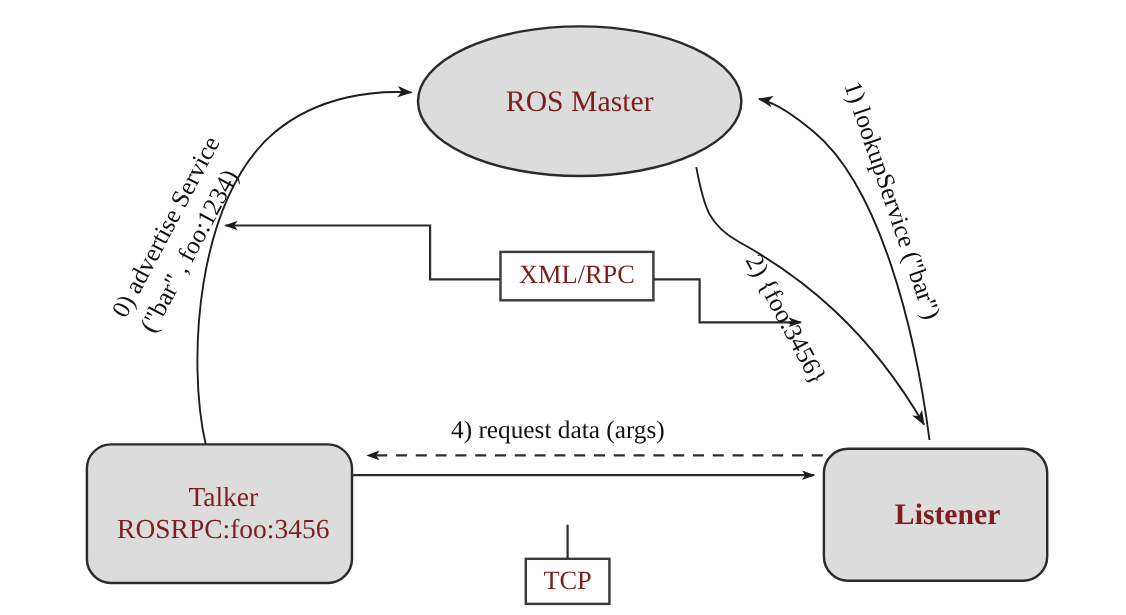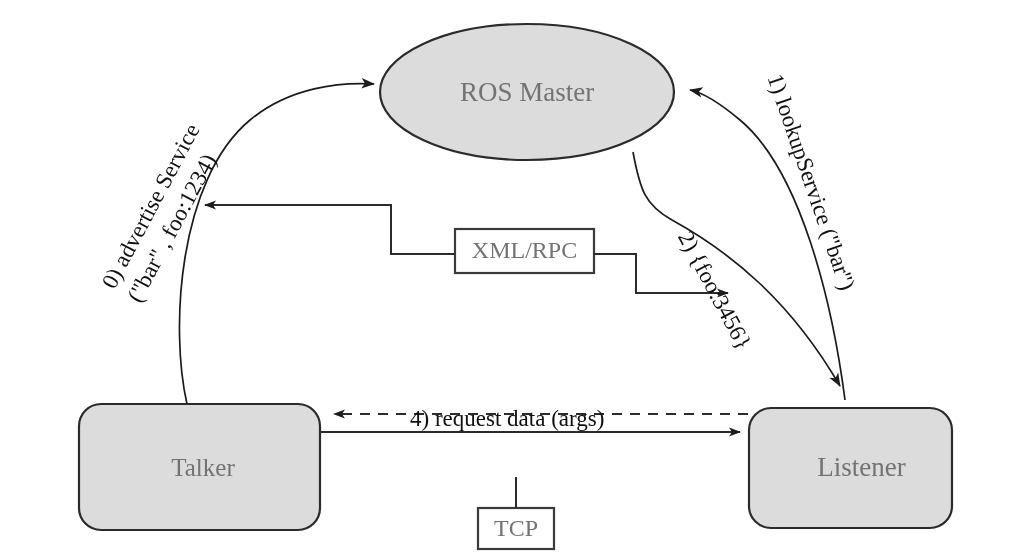--- a/index.html
+++ b/index.html
@@ -51,41 +51,40 @@
   .conn-dashed {
     fill: none;
     stroke: #2b2b2b;
     stroke-width: 2;
     stroke-dasharray: 10 8;
   }
   .node-label {
     position: absolute;
     text-align: center;
     white-space: nowrap;
-    color: #737373;
+    color: #7f1d1d;
     line-height: 1.16;
   }
   .ellipse-label {
     font-size: 27px;
   }
   .box-label-main {
     font-size: 25px;
   }
   .box-label-sub {
     font-size: 25px;
   }
   .small-box-label {
     font-size: 24px;
   }
   .flow-label {
     position: absolute;
     white-space: nowrap;
     font-size: 23px;
     color: #111111;
-    margin-top: 28px;
   }
   .rot-label {
     position: absolute;
     white-space: nowrap;
     font-size: 23px;
     color: #111111;
     transform-origin: 0 0;
     line-height: 1.28;
   }
   .rot-label .l2 {
@@ -137,23 +136,24 @@
 
     <path class="conn" d="M321,432 L740,432" marker-end="url(#arrowSolid)"></path>
 
     <path class="conn" d="M516,508 L516,477"></path>
   </svg>
 
   <div class="node-label ellipse-label stack" style="left:380px; top:76px; width:294px; height:34px;">ROS Master</div>
 
   <div class="node-label stack" style="left:79px; top:414px; width:248px; height:106px;">
     <span class="box-label-main">Talker</span>
+    <span class="box-label-sub">ROSRPC:foo:3456</span>
   </div>
 
-  <div class="node-label ellipse-label stack" style="left:749px; top:452px; width:225px; height:32px;">Listener</div>
+  <div class="node-label ellipse-label stack" style="left:749px; top:452px; width:225px; height:32px;font-weight:bold;">Listener</div>
 
   <div class="node-label small-box-label stack" style="left:455px; top:229px; width:139px; height:44px;">XML/RPC</div>
 
   <div class="node-label small-box-label stack" style="left:478px; top:508px; width:76px; height:41px;">TCP</div>
 
   <div class="rot-label" style="left:95px; top:280px; transform: rotate(-62deg);">
     <span class="l2">0)  advertise Service</span>
     <span class="l2">("bar" , foo:1234)</span>
   </div>
 

